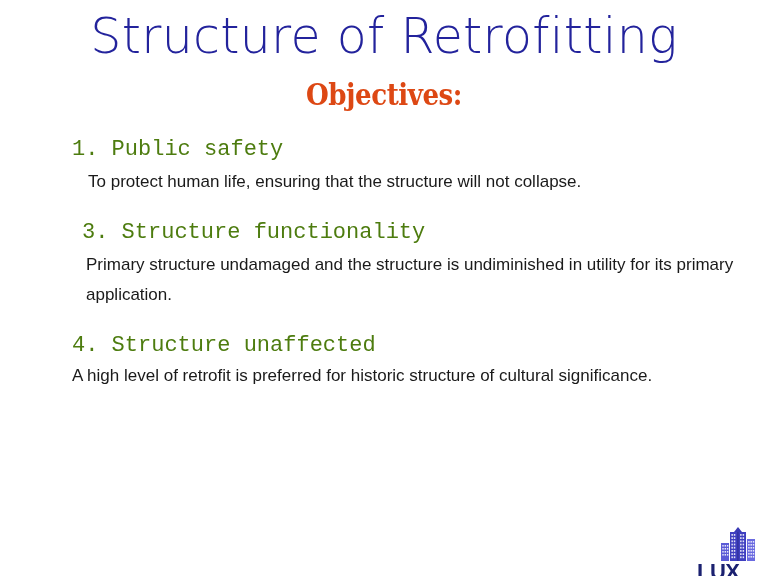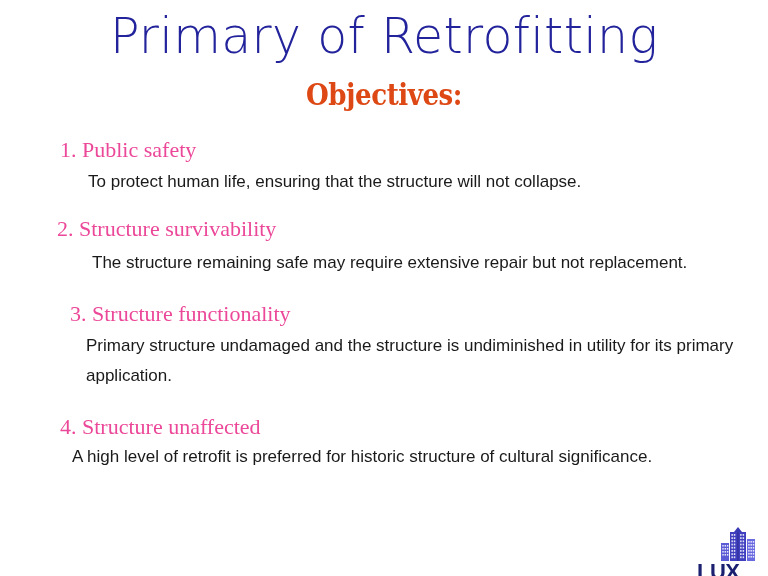--- a/index.html
+++ b/index.html
@@ -59,26 +59,27 @@
     top: 130px;
     left: 0;
     width: 768px;
   }
 
   .objective {
     position: relative;
   }
 
   .obj-heading {
-    color: #ec4899;
-    font-family: Liberation Serif, serif;
+    color: #4d7c0f;
+    font-family: Liberation Mono, monospace;
     font-weight: 400;
     font-size: 22px;
     line-height: 28px;
     white-space: nowrap;
+    margin-left: 12px;
   }
 
   .obj-body {
     color: #1a1a1a;
     font-family: "Liberation Sans", sans-serif;
     font-weight: 400;
     font-size: 17px;
     line-height: 30px;
   }
 
@@ -134,35 +135,31 @@
     line-height: 7px;
     letter-spacing: 0.55px;
     white-space: nowrap;
   }
 </style>
 </head>
 <body>
 
 <div id="slide">
 
-  <div class="slide-title">Primary of Retrofitting</div>
+  <div class="slide-title">Structure of Retrofitting</div>
 
   <div class="slide-subtitle">Objectives:</div>
 
   <div class="objectives">
 
     <div class="objective item-1">
       <div class="obj-heading">1. Public safety</div>
       <div class="obj-body">To protect human life, ensuring that the structure will not collapse.</div>
     </div>
 
-    <div class="objective item-2">
-      <div class="obj-heading">2. Structure survivability</div>
-      <div class="obj-body">The structure remaining safe may require extensive repair but not replacement.</div>
-    </div>
 
     <div class="objective item-3">
       <div class="obj-heading">3. Structure functionality</div>
       <div class="obj-body">Primary structure undamaged and the structure is undiminished in utility for its primary application.</div>
     </div>
 
     <div class="objective item-4">
       <div class="obj-heading">4. Structure unaffected</div>
       <div class="obj-body">A high level of retrofit is preferred for historic structure of cultural significance.</div>
     </div>

